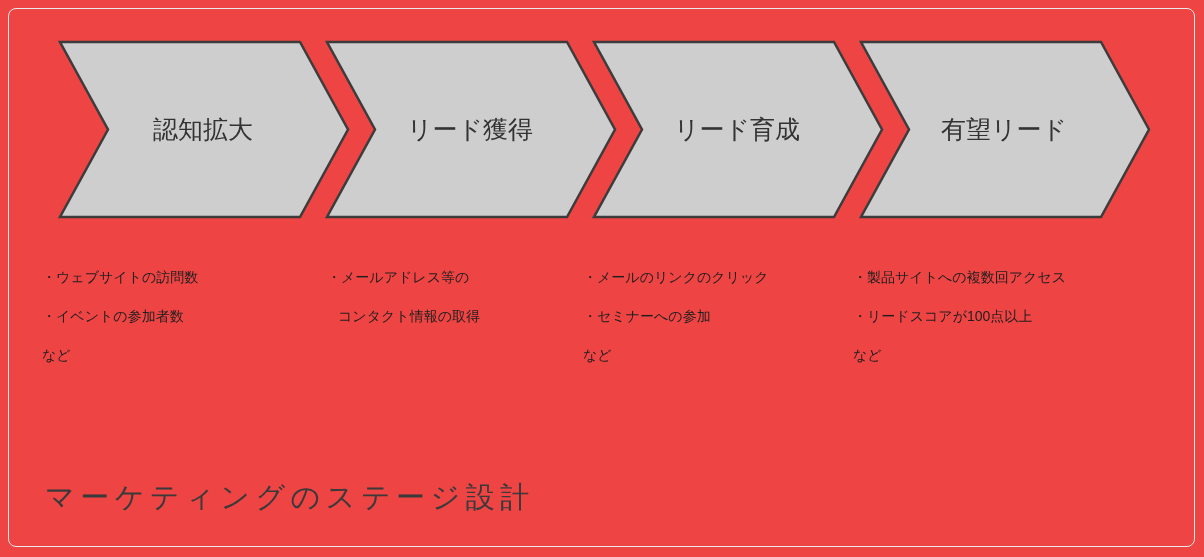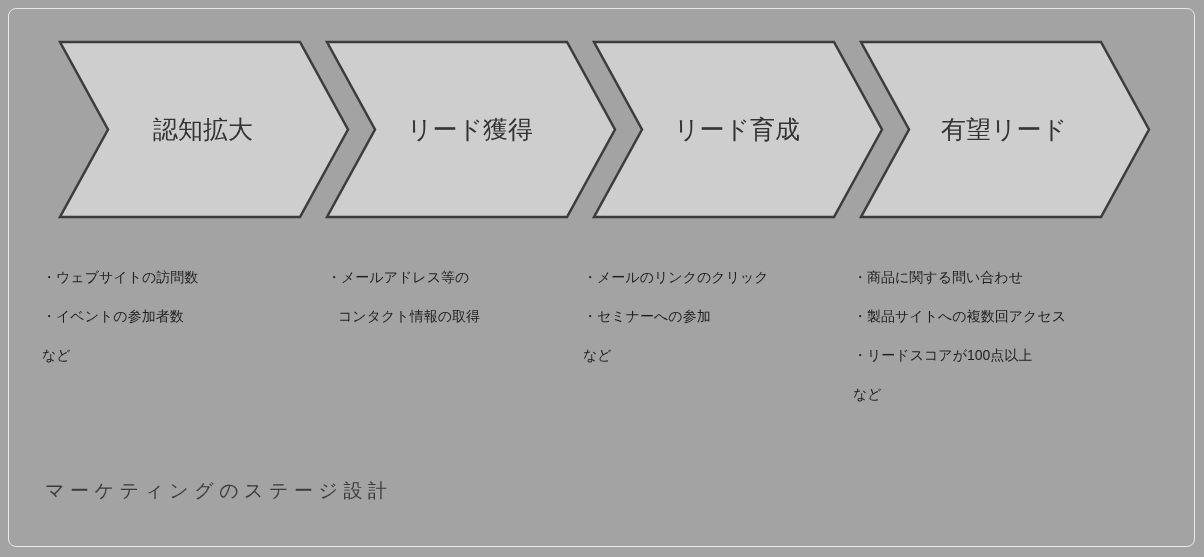--- a/index.html
+++ b/index.html
@@ -4,21 +4,21 @@
 <style>
   html, body {
     margin: 0;
     padding: 0;
     background: #ffffff;
   }
   .canvas {
     position: relative;
     width: 1204px;
     height: 557px;
-    background: #a3a3a3;
+    background: #ef4444;
     overflow: hidden;
     font-family: "Liberation Sans", sans-serif;
   }
   .frame {
     position: absolute;
     left: 8px;
     top: 8px;
     right: 9px;
     bottom: 10px;
     border: 1px solid #e9e9e9;
@@ -50,21 +50,21 @@
     white-space: nowrap;
   }
   .col .indent {
     padding-left: 11px;
   }
   .caption {
     position: absolute;
     left: 45px;
     top: 478px;
     font-family: "Liberation Serif", serif;
-    font-size: 19px;
+    font-size: 29px;
     letter-spacing: 5.5px;
     color: #3a3a3a;
     white-space: nowrap;
   }
 </style>
 </head>
 <body>
 
 <div class="canvas">
   <div class="frame"></div>
@@ -99,20 +99,19 @@
     <div class="indent">コンタクト情報の取得</div>
   </div>
 
   <div class="col" style="left:583px; top:258px">
     <div>・メールのリンクのクリック</div>
     <div>・セミナーへの参加</div>
     <div>など</div>
   </div>
 
   <div class="col" style="left:853px; top:258px">
-    <div>・商品に関する問い合わせ</div>
     <div>・製品サイトへの複数回アクセス</div>
     <div>・リードスコアが100点以上</div>
     <div>など</div>
   </div>
 
   <div class="caption">マーケティングのステージ設計</div>
 </div>
 
 </body></html>

